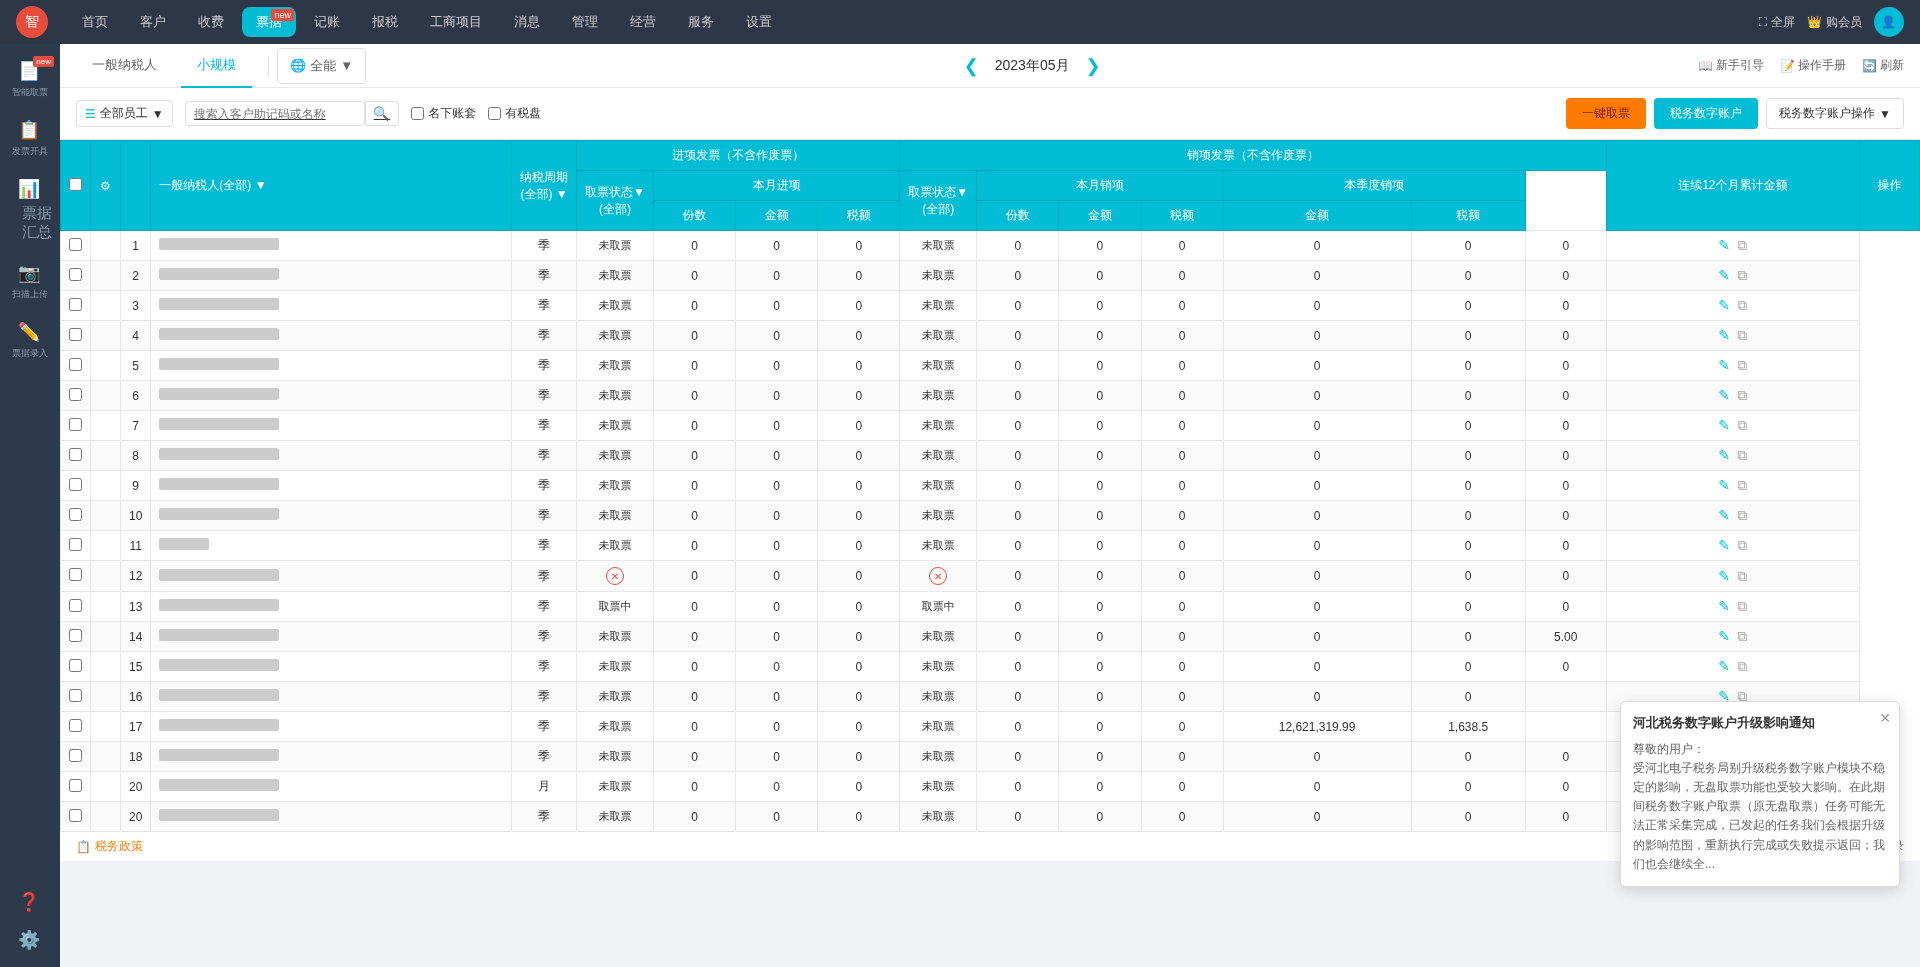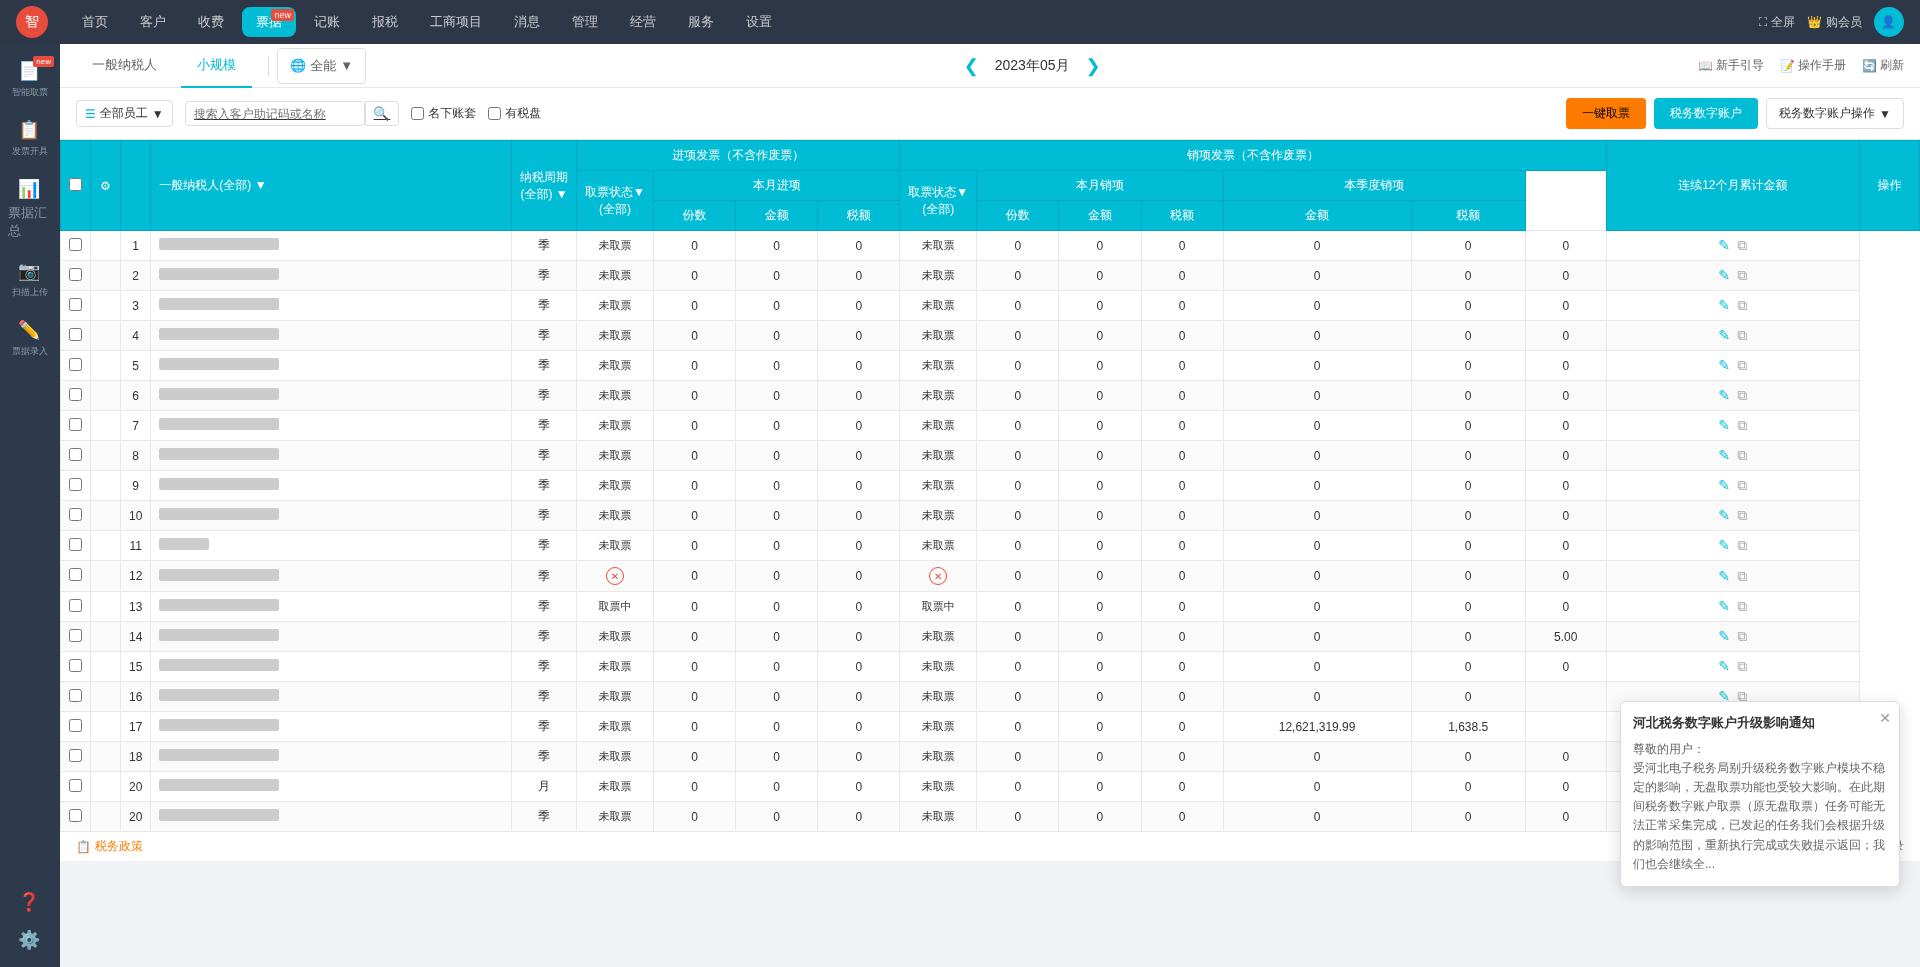--- a/index.html
+++ b/index.html
@@ -30,21 +30,21 @@
     .sub-tab.active { color: #00bcd4; border-bottom: 2px solid #00bcd4; }
     .sub-tab-globe { display: flex; align-items: center; gap: 4px; cursor: pointer; color: #666; font-size: 13px; padding: 8px 12px; border: 1px solid #ddd; border-radius: 4px; }
 
     
     .toolbar { background: white; padding: 10px 16px; display: flex; align-items: center; gap: 12px; border-bottom: 1px solid #e8e8e8; }
     .toolbar .filter-select { display: flex; align-items: center; border: 1px solid #ddd; border-radius: 4px; padding: 4px 8px; cursor: pointer; gap: 4px; background: white; font-size: 12px; }
     .toolbar .search-input { border: 1px solid #ddd; border-radius: 4px; padding: 4px 8px; font-size: 12px; width: 180px; outline: none; }
     .toolbar .search-btn { background: white; border: 1px solid #ddd; border-radius: 0 4px 4px 0; padding: 4px 8px; cursor: pointer; }
     .toolbar .checkbox-label { display: flex; align-items: center; gap: 4px; cursor: pointer; font-size: 12px; }
     .toolbar .right-btns { margin-left: auto; display: flex; gap: 8px; }
-    .btn-orange { background: #ff7b00; color: #000000; border: none; border-radius: 4px; padding: 6px 16px; cursor: pointer; font-size: 12px; }
+    .btn-orange { background: #ff7b00; color: #7f1d1d; border: none; border-radius: 4px; padding: 6px 16px; cursor: pointer; font-size: 12px; }
     .btn-teal { background: #00bcd4; color: white; border: none; border-radius: 4px; padding: 6px 16px; cursor: pointer; font-size: 12px; }
     .btn-outline { background: white; color: #333; border: 1px solid #ddd; border-radius: 4px; padding: 6px 12px; cursor: pointer; font-size: 12px; display: flex; align-items: center; gap: 4px; }
 
     
     .table-container { flex: 1; overflow: auto; padding: 0; }
     table { width: 100%; border-collapse: collapse; background: white; }
     thead tr th { background: #00bcd4; color: white; padding: 6px 8px; font-size: 12px; font-weight: normal; border: 1px solid #00a8bf; text-align: center; white-space: nowrap; }
     thead tr th.left { text-align: left; }
     tbody tr td { padding: 6px 8px; font-size: 12px; border: 1px solid #e8e8e8; text-align: center; white-space: nowrap; }
     tbody tr:nth-child(even) { background: #fafafa; }
@@ -109,21 +109,21 @@
       <span class="icon">📄</span>
       <span style="font-size:9px;text-align:center">智能取票</span>
       <span class="new-badge">new</span>
     </div>
     <div class="sidebar-item">
       <span class="icon">📋</span>
       <span style="font-size:9px;text-align:center">发票开具</span>
     </div>
     <div class="sidebar-item">
       <span class="icon">📊</span>
-      <span style="font-size:13px;text-align:left">票据汇总</span>
+      <span style="font-size:15px;text-align:right">票据汇总</span>
     </div>
     <div class="sidebar-item">
       <span class="icon">📷</span>
       <span style="font-size:9px;text-align:center">扫描上传</span>
     </div>
     <div class="sidebar-item">
       <span class="icon">✏️</span>
       <span style="font-size:9px;text-align:center">票据录入</span>
     </div>
     <div class="sidebar-bottom">

